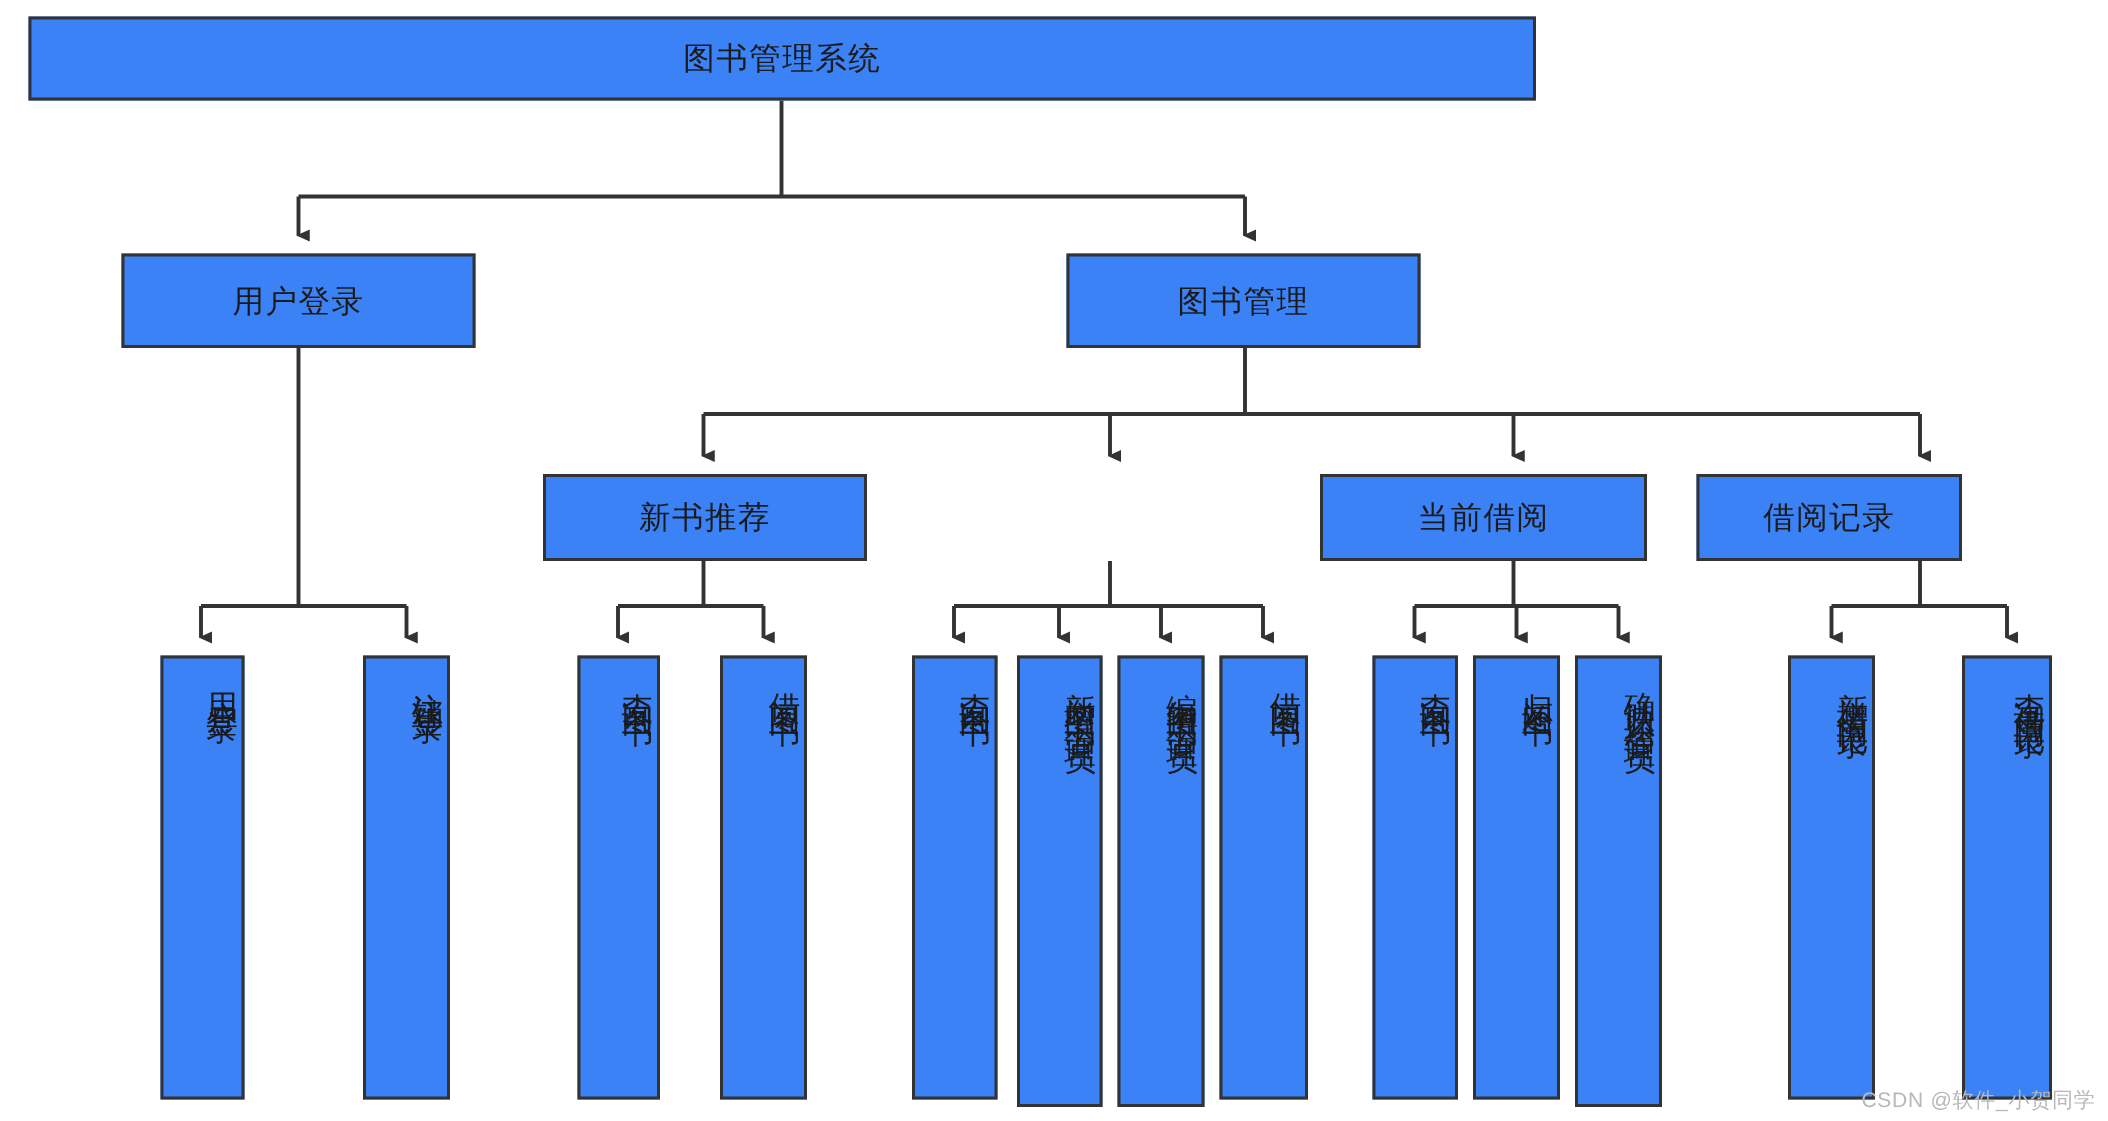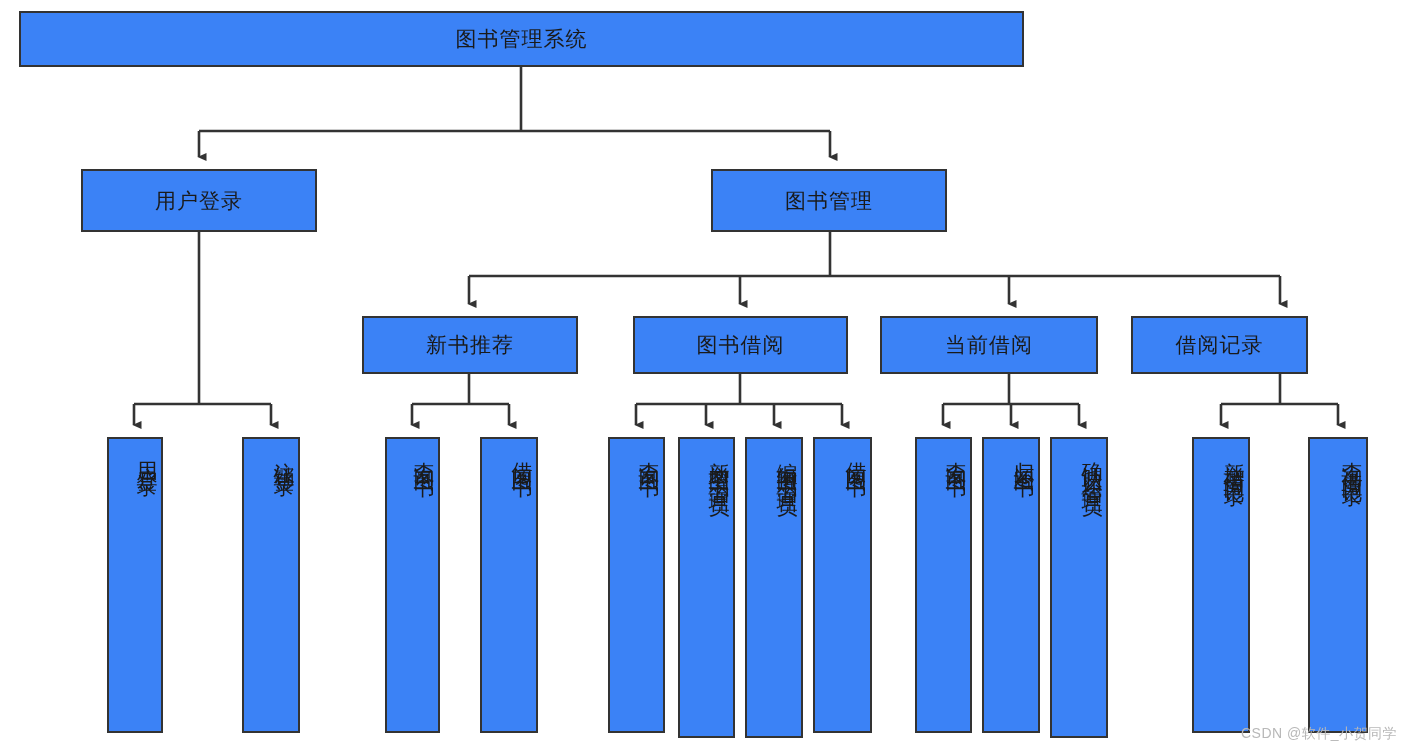--- a/index.html
+++ b/index.html
@@ -90,23 +90,20 @@
   <div class="node h" style="left:81px;top:169px;width:236px;height:63px;">
     <span class="txt">用户登录</span>
   </div>
   <div class="node h" style="left:711px;top:169px;width:236px;height:63px;">
     <span class="txt">图书管理</span>
   </div>
 
   <div class="node h" style="left:362px;top:316px;width:216px;height:58px;">
     <span class="txt">新书推荐</span>
   </div>
-  <div class="node h" style="left:633px;top:316px;width:215px;height:58px;">
-    <span class="txt">图书借阅</span>
-  </div>
   <div class="node h" style="left:880px;top:316px;width:218px;height:58px;">
     <span class="txt">当前借阅</span>
   </div>
   <div class="node h" style="left:1131px;top:316px;width:177px;height:58px;">
     <span class="txt">借阅记录</span>
   </div>
 
   <div class="node v" style="left:107px;top:437px;width:56px;height:296px;">
     <span class="txt">用户登录</span>
   </div>

